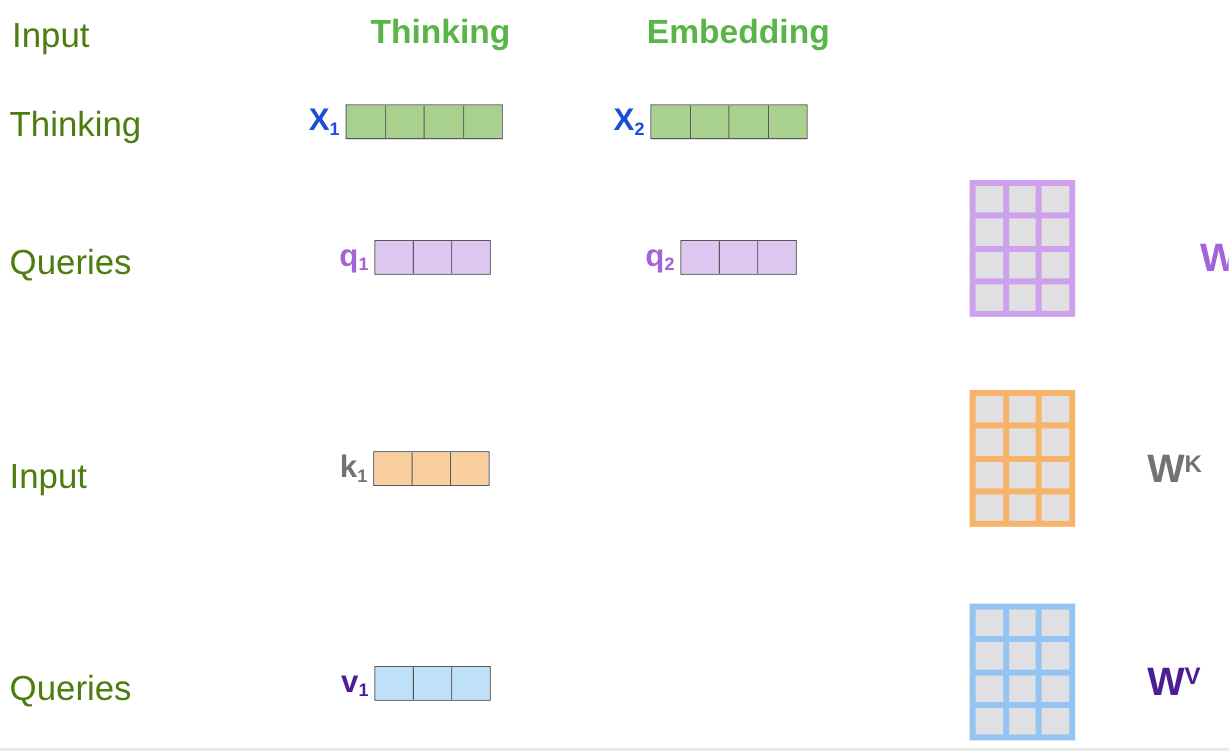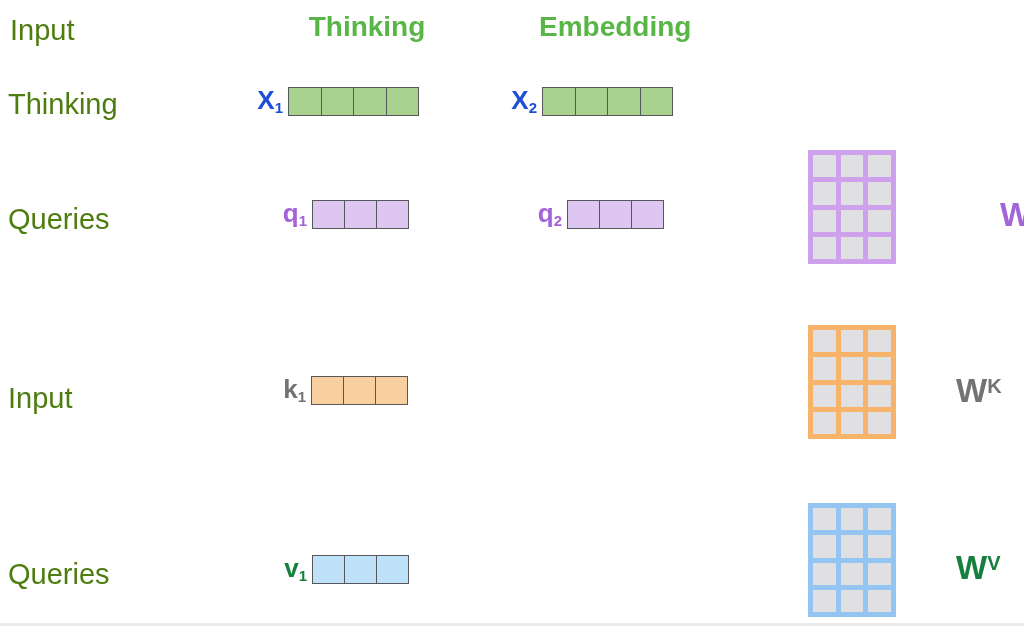--- a/index.html
+++ b/index.html
@@ -20,21 +20,21 @@
   .strip .cell { width:31px; height:27px; border-right:1.5px solid #56575b; }
   .strip.four .cell { width:31.5px; }
   .strip .cell:last-child { border-right:none; }
   .fill-green  .cell { background:#a9d18e; }
   .fill-purple .cell { background:#ddc7f0; }
   .fill-orange .cell { background:#f9cf9f; }
   .fill-blue   .cell { background:#bfe0f9; }
   .txt-green  { color:#1d4ed8; }
   .txt-purple { color:#a363d9;margin-left:44px; }
   .txt-orange { color:#737373; }
-  .txt-blue   { color:#15803d;text-align:center; }
+  .txt-blue   { color:#4c1d95;text-align:center; }
   
   .matrix { position:absolute; width:88px; height:114px; box-sizing:border-box;
             display:grid; grid-template-columns:repeat(3,1fr); grid-auto-rows:1fr;
             gap:5px; padding:5px; }
   .matrix .mcell { background:#e0e0e2; }
   .m-purple { background:#cda1ec; }
   .m-orange { background:#f7b369; }
   .m-blue   { background:#94c4f2; }
   
   .wlabel { position:absolute; font-weight:bold; font-size:33px; line-height:1; }

